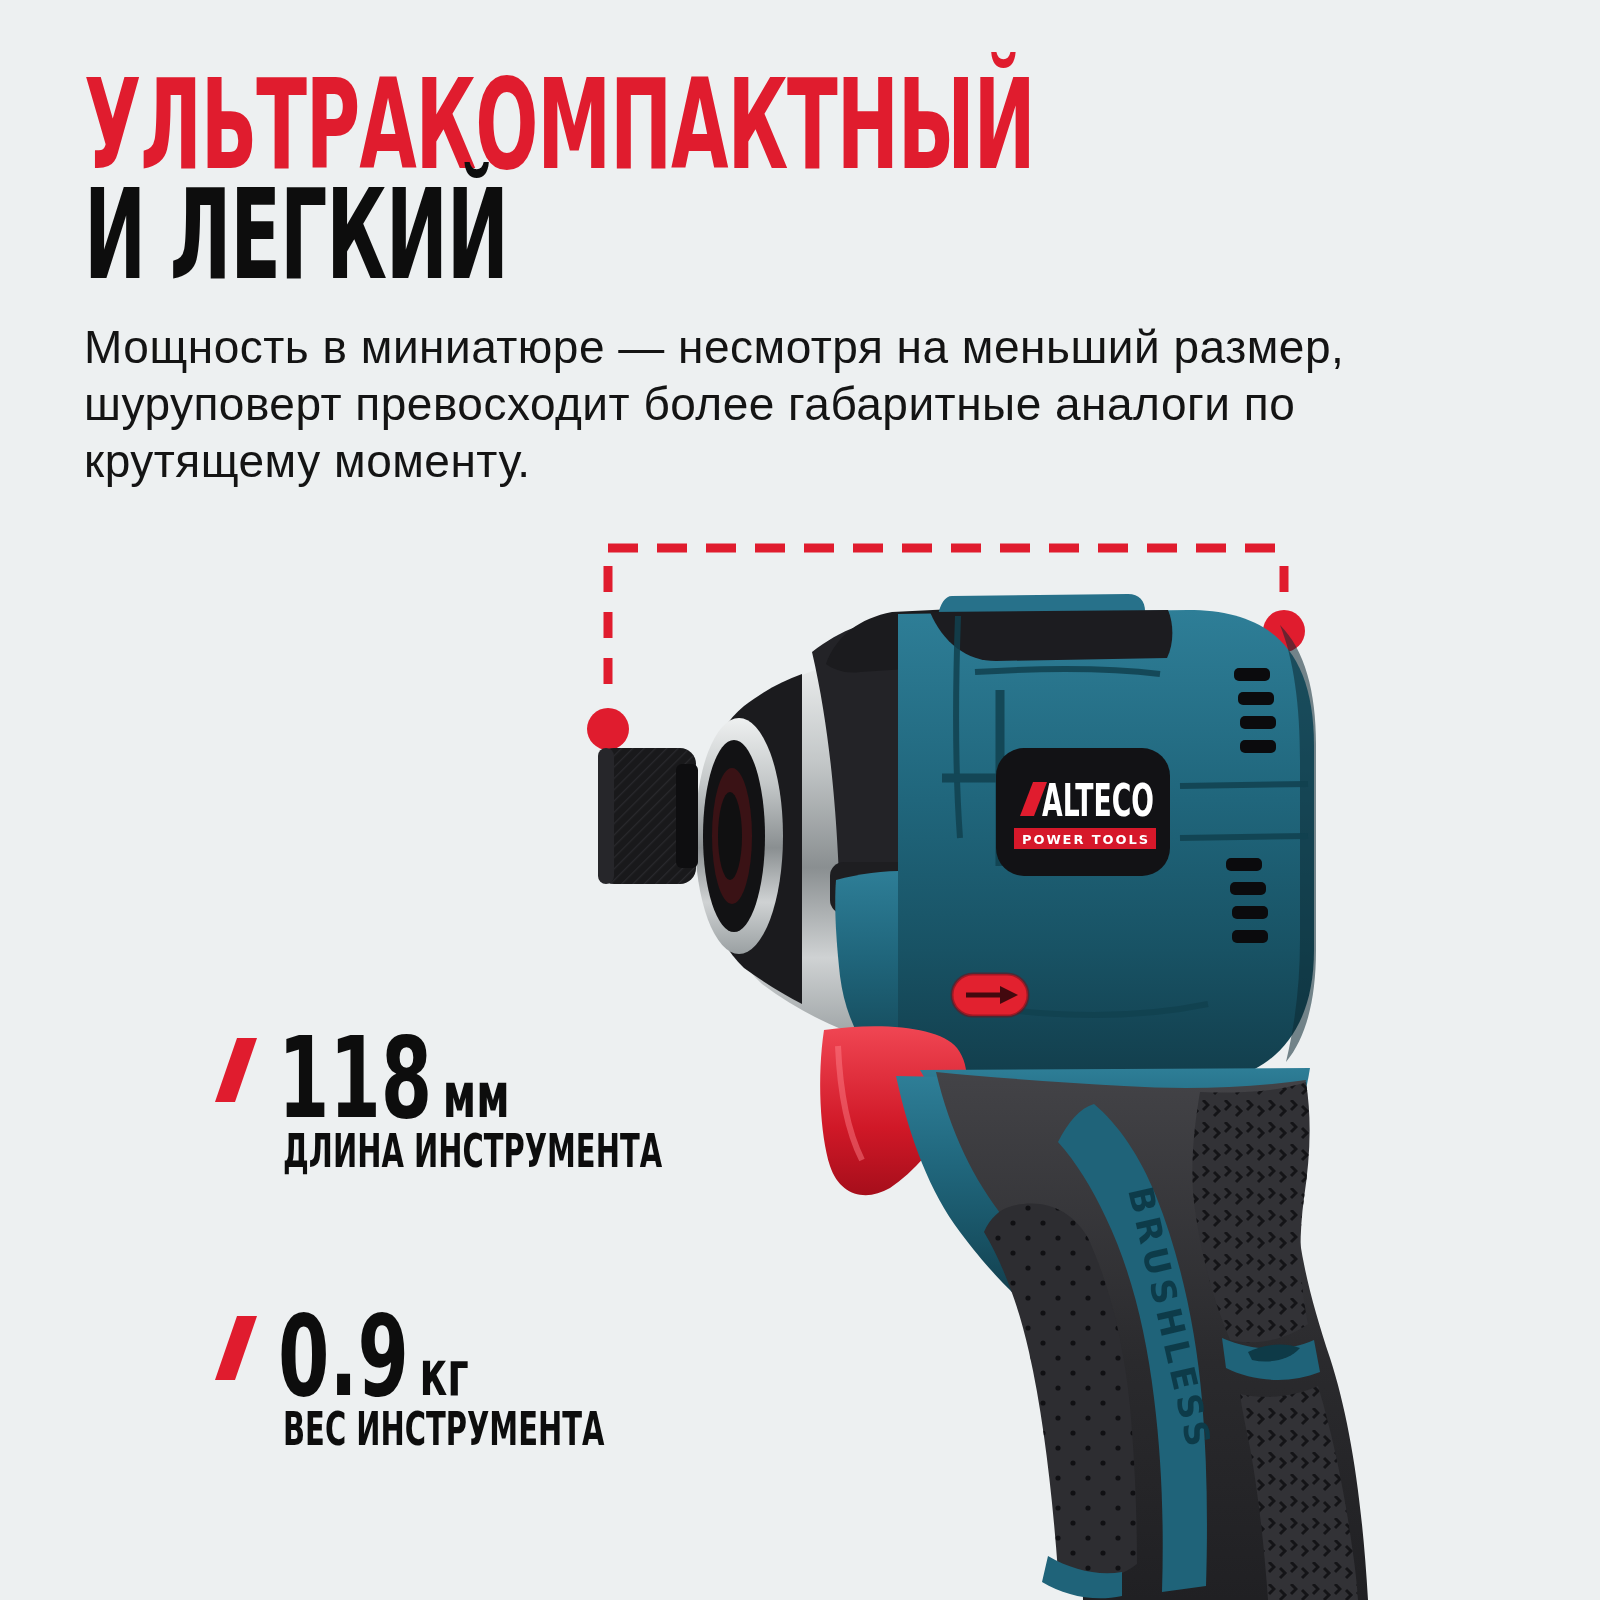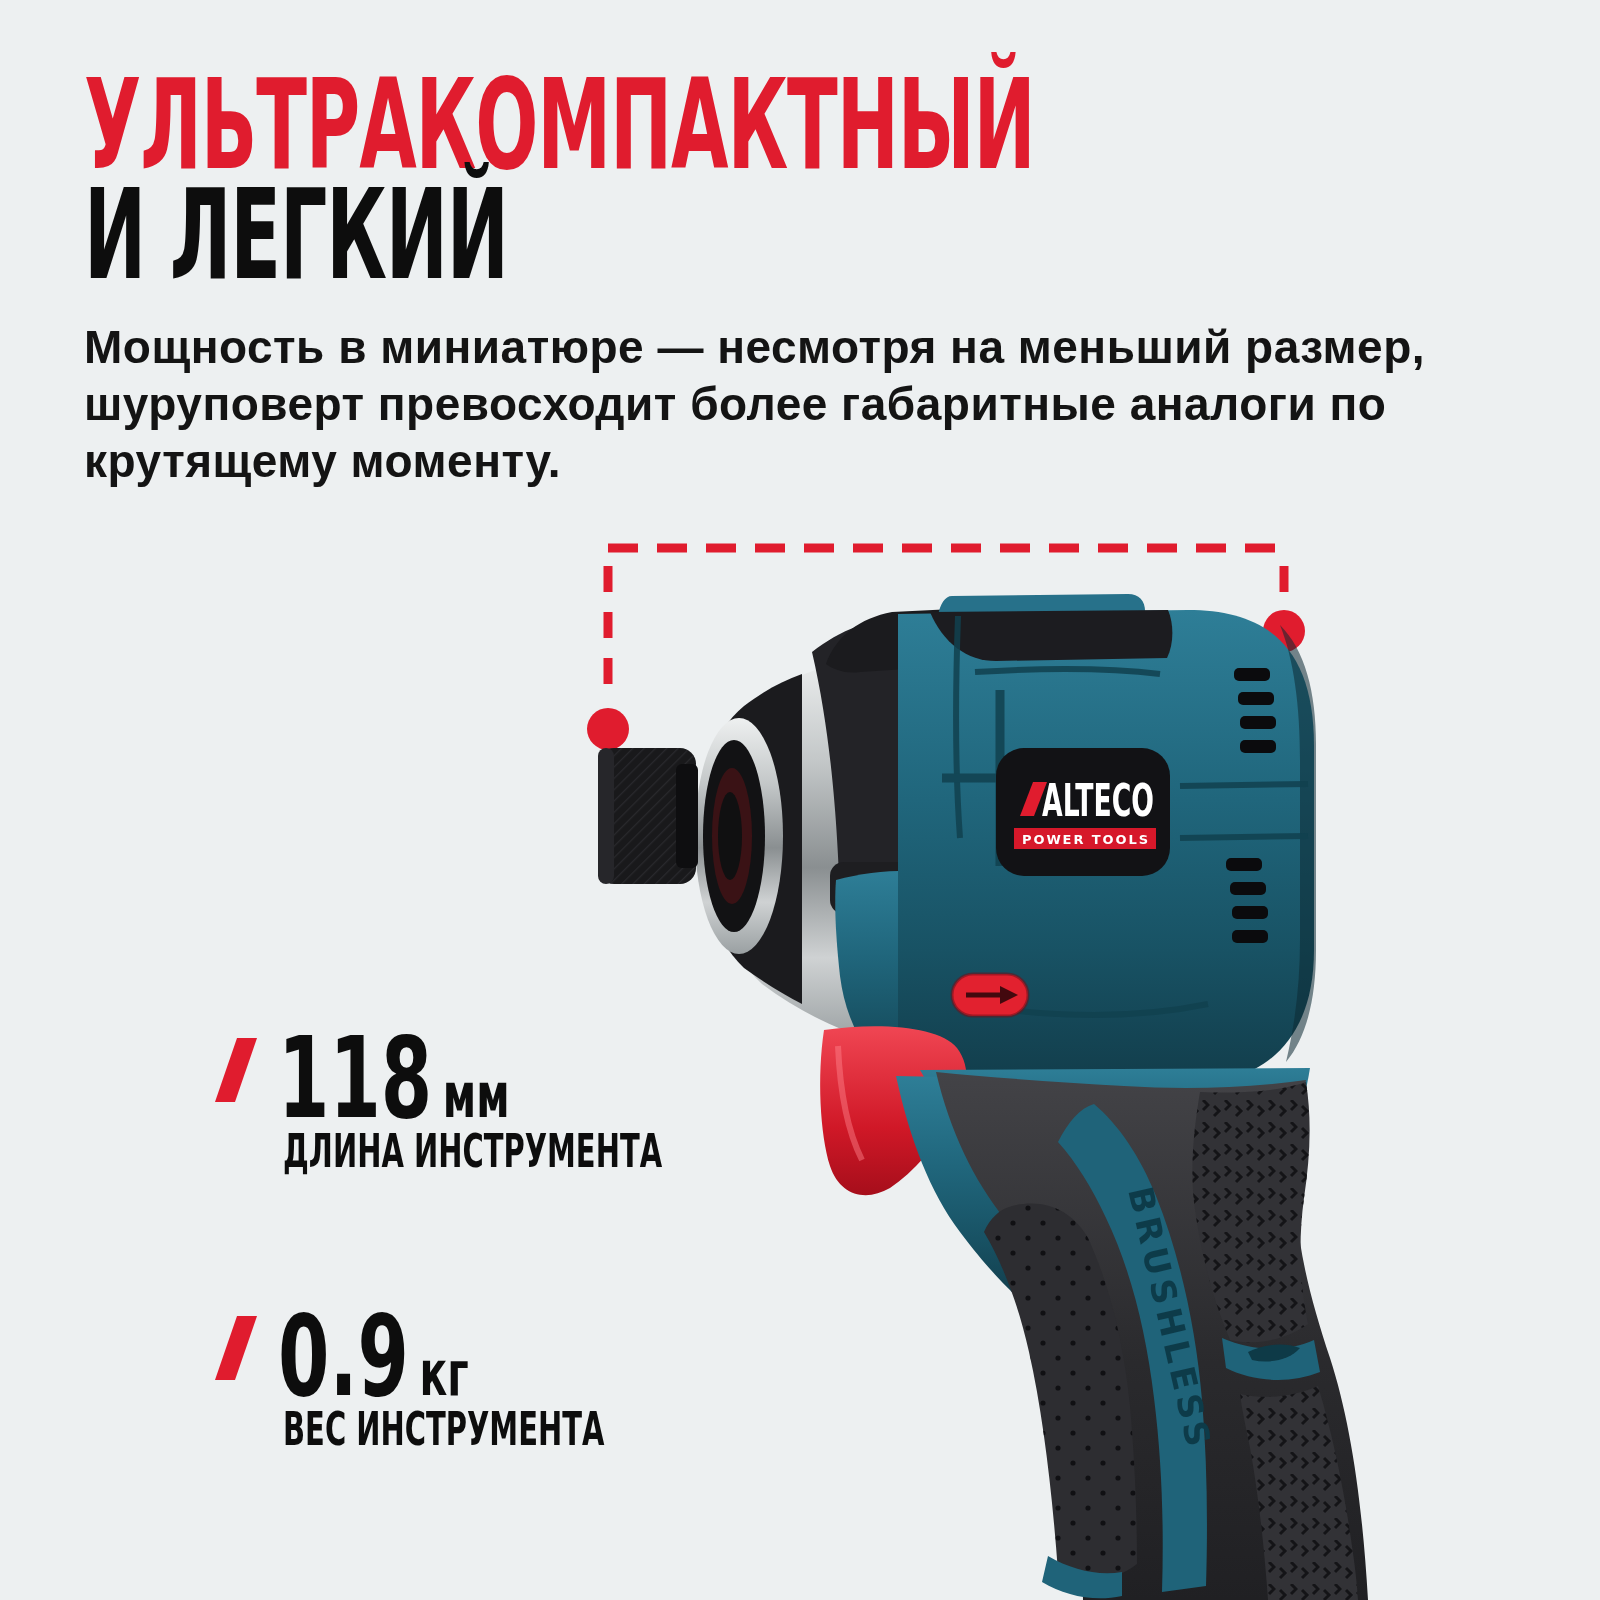--- a/index.html
+++ b/index.html
@@ -19,21 +19,20 @@
     transform:scaleX(0.60);
     transform-origin:0 0;
     letter-spacing:-2px;
   }
   #heading-line1{left:84px;top:63px;color:#e01c2e;}
   #heading-line2{left:84px;top:173px;color:#0d0d0d;}
   #description{
     left:84px;top:319px;width:1430px;
     font-size:46px;line-height:57px;letter-spacing:0.5px;
     color:#141414;
-    font-weight:bold;
   }
   .spec{left:222px;width:600px;height:200px;}
   #spec-length{top:1022px;}
   #spec-weight{top:1300px;}
   .slash{
     position:absolute;left:4px;top:16px;width:20px;height:64px;
     background:#e01c2e;transform:skewX(-19deg);
   }
   .spec-value-row{
     position:absolute;left:56px;top:0;

